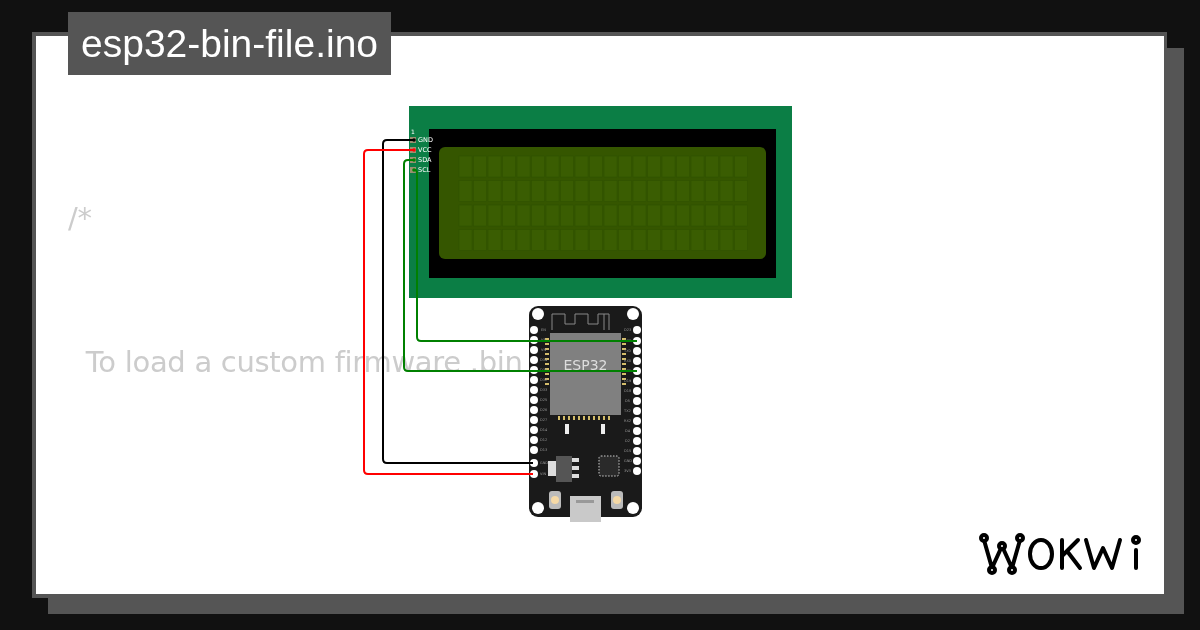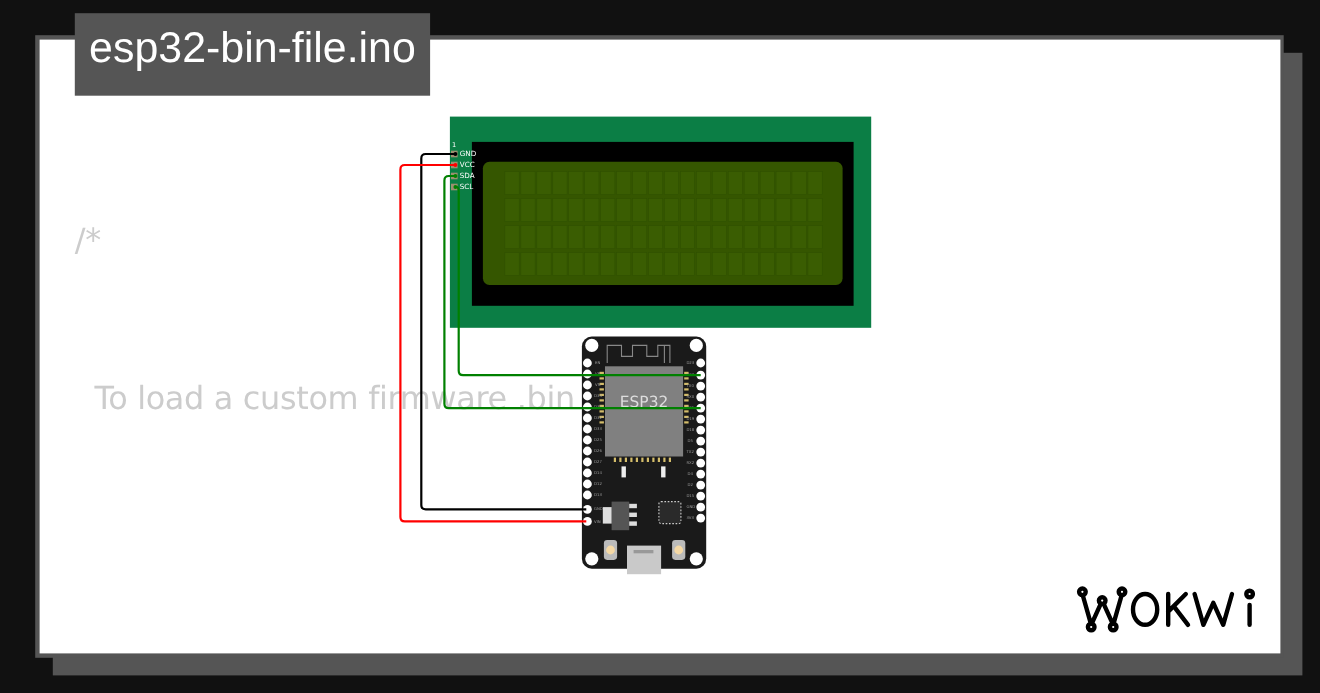--- a/index.html
+++ b/index.html
@@ -21,21 +21,21 @@
       background: #ffffff; overflow: hidden;
     }
     .code {
       position: absolute; left: 32px; top: 62px; margin: 0;
       font-family: "DejaVu Sans", sans-serif; font-size: 29px; line-height: 48px;
       color: #cccccc; white-space: pre; letter-spacing: -0.3px;
     }
     .code .line { display: block; height: 48px; }
     .title-tab {
       position: absolute; left: 68px; top: 12px; height: 63px;
-      padding: 0 13px 12px 13px; background: #555555; color: #ffffff;
+      padding: 0 13px 0 13px; background: #555555; color: #ffffff;
       font-family: "Liberation Sans", sans-serif; font-size: 39px; line-height: 63px;
     }
     .diagram { position: absolute; left: 0; top: 0; width: 1200px; height: 630px; }
     .logo {
       position: absolute; left: 978px; top: 528px; width: 172px; height: 48px;
     }
   </style>
 </head>
 <body>
 

